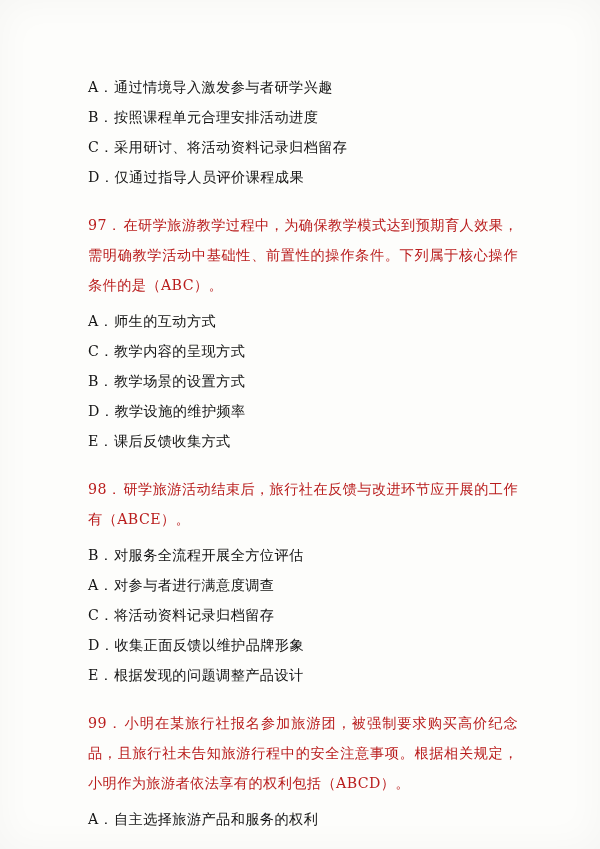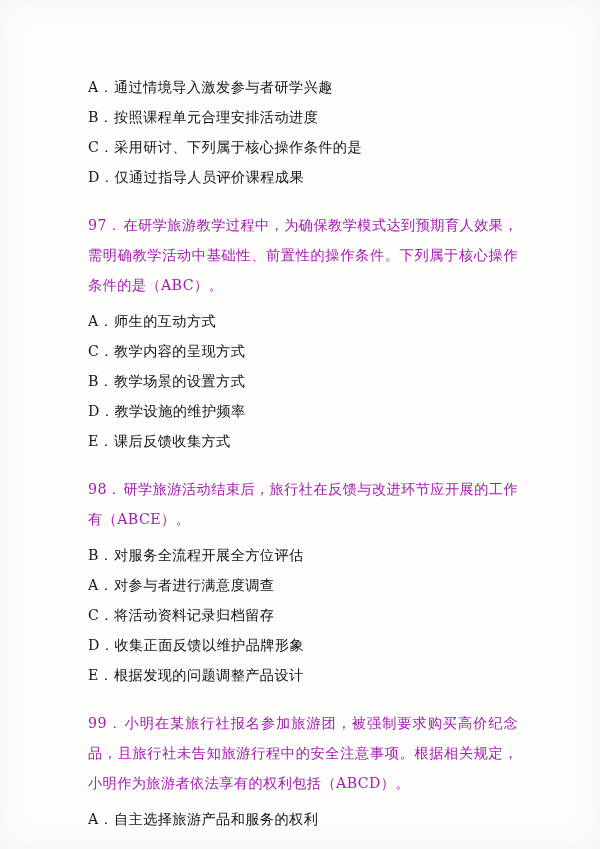--- a/index.html
+++ b/index.html
@@ -53,21 +53,21 @@
     margin-top: 10px;
   }
   .block-gap {
     height: 8px;
   }
   .stem {
     font-size: 14.2px;
     line-height: 30px;
     letter-spacing: 0.4px;
     text-align: justify;
-    color: #a21caf;
+    color: #b91c1c;
   }
   .stem .qnum {
     margin-right: 2px;
   }
   
   #page::after {
     content: "";
     position: absolute;
     inset: 0;
     pointer-events: none;
@@ -76,21 +76,21 @@
 </style>
 </head>
 <body>
 
 <div id="page">
   <div class="content">
 
     <div class="qgroup">
       <p class="opt"><span class="lbl">A．</span><span>通过情境导入激发参与者研学兴趣</span></p>
       <p class="opt"><span class="lbl">B．</span><span>按照课程单元合理安排活动进度</span></p>
-      <p class="opt"><span class="lbl">C．</span><span>采用研讨、下列属于核心操作条件的是</span></p>
+      <p class="opt"><span class="lbl">C．</span><span>采用研讨、将活动资料记录归档留存</span></p>
       <p class="opt"><span class="lbl">D．</span><span>仅通过指导人员评价课程成果</span></p>
     </div>
 
     <div class="block-gap"></div>
 
     <div class="qgroup">
       <p class="para stem"><span class="qnum">97．</span><span>在研学旅游教学过程中，为确保教学模式达到预期育人效果，需明确教学活动中基础性、前置性的操作条件。下列属于核心操作条件的是（ABC）。</span></p>
       <p class="opt"><span class="lbl">A．</span><span>师生的互动方式</span></p>
       <p class="opt"><span class="lbl">C．</span><span>教学内容的呈现方式</span></p>
       <p class="opt"><span class="lbl">B．</span><span>教学场景的设置方式</span></p>

